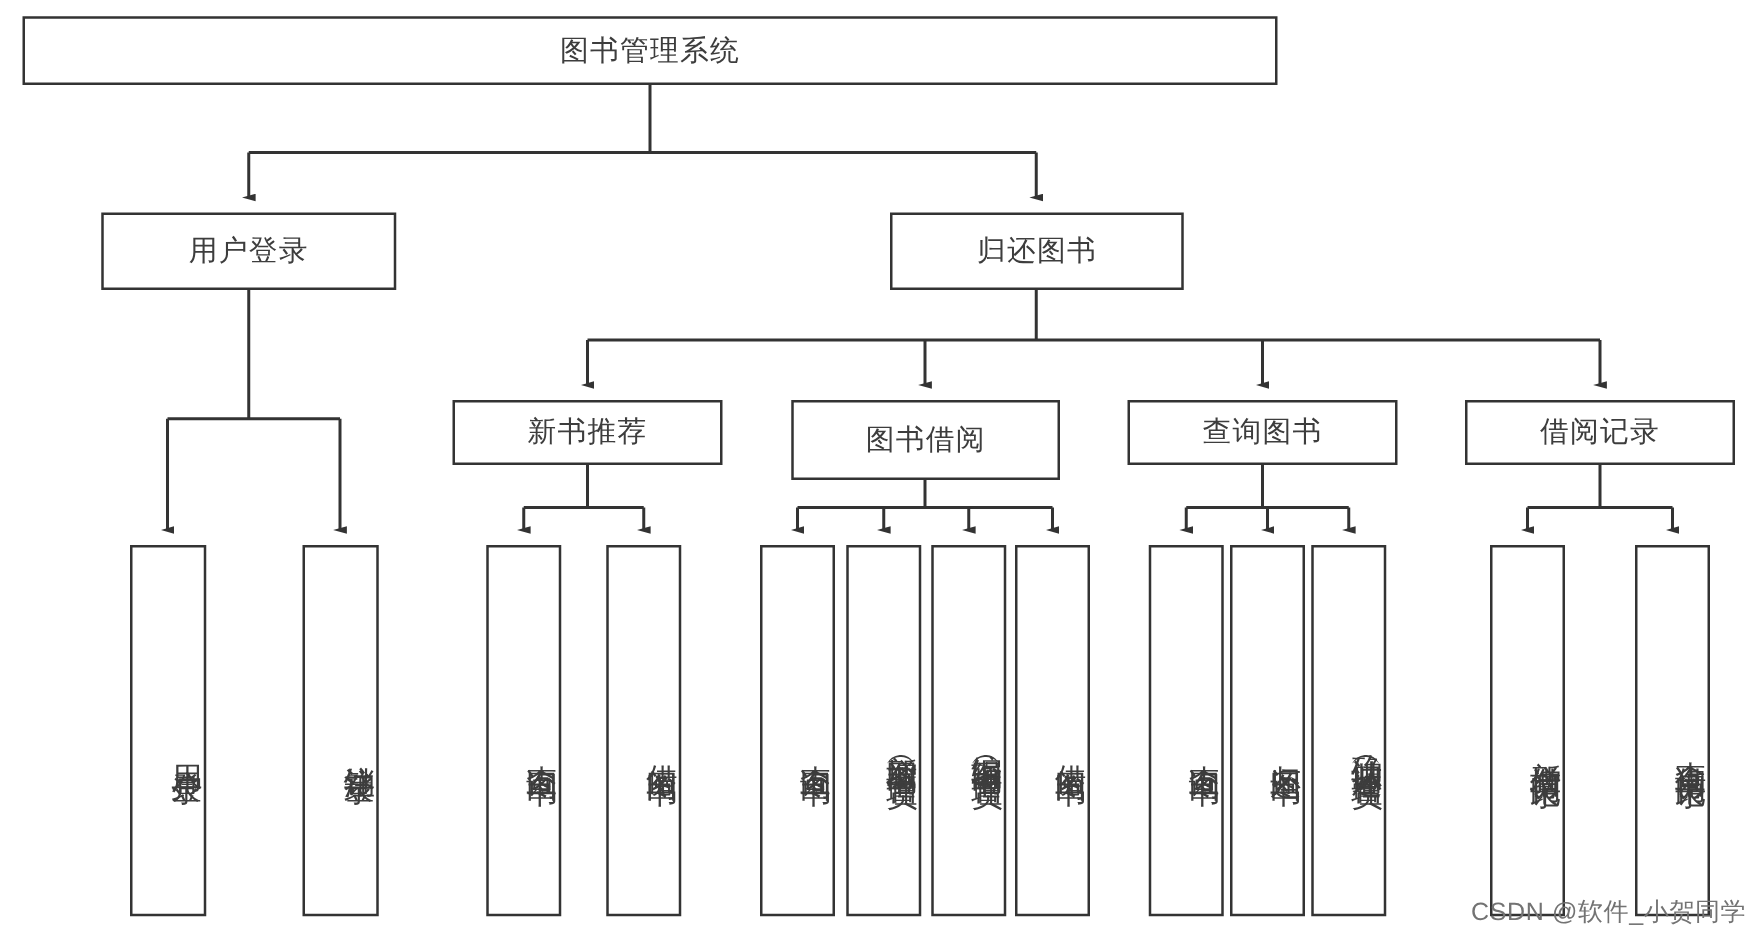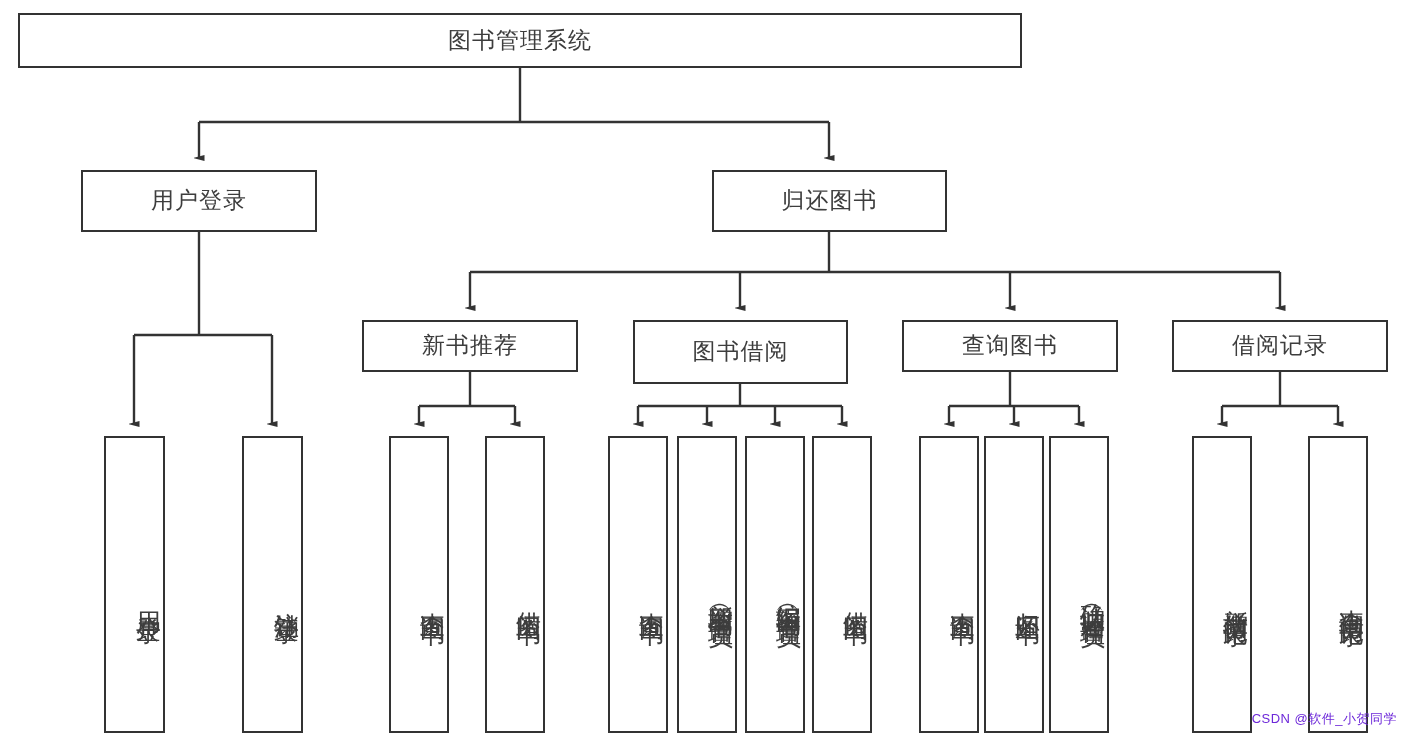--- a/index.html
+++ b/index.html
@@ -23,23 +23,23 @@
     writing-mode:vertical-rl;
     text-orientation:upright;
     font-size:25px;
     letter-spacing:3px;
     padding-top:26px;
     align-items:flex-start;
     justify-content:center;
   }
   .watermark{
     position:absolute;
-    right:8px;bottom:19px;
-    font-size:13px;
-    color:#6d28d9;
+    right:8px;bottom:4px;
+    font-size:20px;
+    color:#737373;
     letter-spacing:0.5px;
     white-space:nowrap;
   }
 </style>
 </head>
 <body>
 
 <div id="diagram">
 
   <svg class="lines" viewBox="0 0 1405 747" xmlns="http://www.w3.org/2000/svg">

